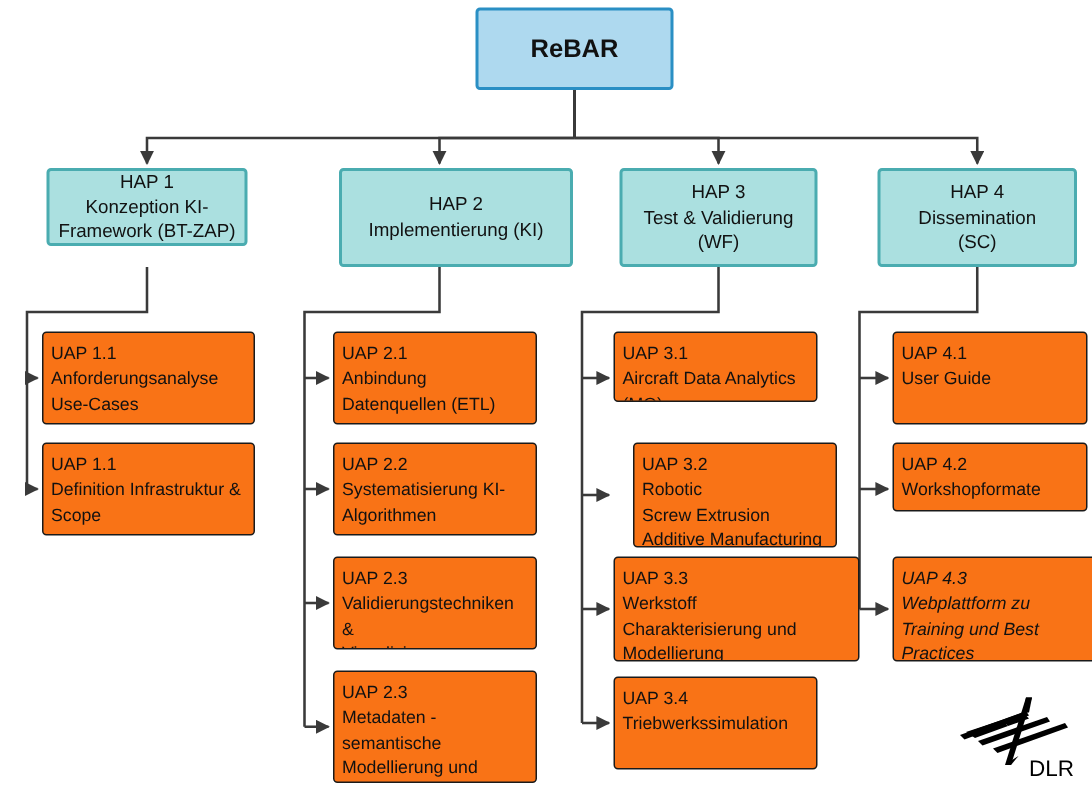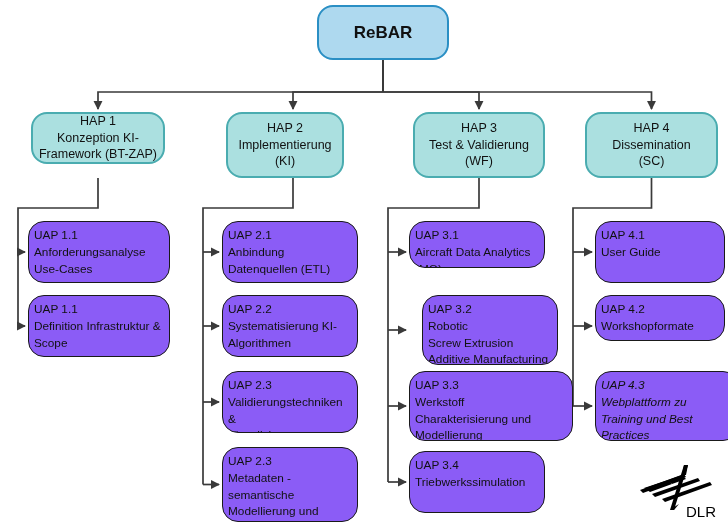--- a/index.html
+++ b/index.html
@@ -22,21 +22,21 @@
     position: absolute;
     left: 0;
     top: 0;
     width: 728px;
     height: 527px;
     pointer-events: none;
   }
   .node {
     position: absolute;
     box-sizing: border-box;
-    border-radius: 16px;
+    border-radius: 3px;
     overflow: hidden;
   }
   .node-root {
     background: #aed9ef;
     border: 2px solid #2a8fc4;
     display: flex;
     align-items: center;
     justify-content: center;
   }
   .node-root .node-text {
@@ -55,21 +55,21 @@
   }
   .node-hap .node-text {
     text-align: center;
     font-size: 12.5px;
     color: #111111;
     line-height: 1.35;
     white-space: pre-line;
     padding: 0 2px;
   }
   .node-uap {
-    background: #8b5cf6;
+    background: #f97316;
     border: 1.6px solid #1a1a1a;
     display: flex;
     align-items: flex-start;
     justify-content: flex-start;
   }
   .node-uap .node-text {
     text-align: left;
     font-size: 11.8px;
     color: #111111;
     line-height: 1.42;
@@ -140,21 +140,21 @@
       <div class="node node-uap" style="left: 28px; top: 221px; width: 142px; height: 62px;">
         <span class="node-text">UAP 1.1
 Anforderungsanalyse
 Use-Cases</span>
       </div>
       <div class="node node-uap" style="left: 28px; top: 295px; width: 142px; height: 62px;">
         <span class="node-text">UAP 1.1
 Definition Infrastruktur &amp;
 Scope</span>
       </div>
-      <div class="node node-hap" style="left: 226px; top: 112px; width: 118px; height: 66px;">
+      <div class="node node-hap" style="left: 226px; top: 112px; width: 156px; height: 66px;">
         <span class="node-text">HAP 2
 Implementierung (KI)</span>
       </div>
       <div class="node node-uap" style="left: 222px; top: 221px; width: 136px; height: 62px;">
         <span class="node-text">UAP 2.1
 Anbindung
 Datenquellen (ETL)</span>
       </div>
       <div class="node node-uap" style="left: 222px; top: 295px; width: 136px; height: 62px;">
         <span class="node-text">UAP 2.2

